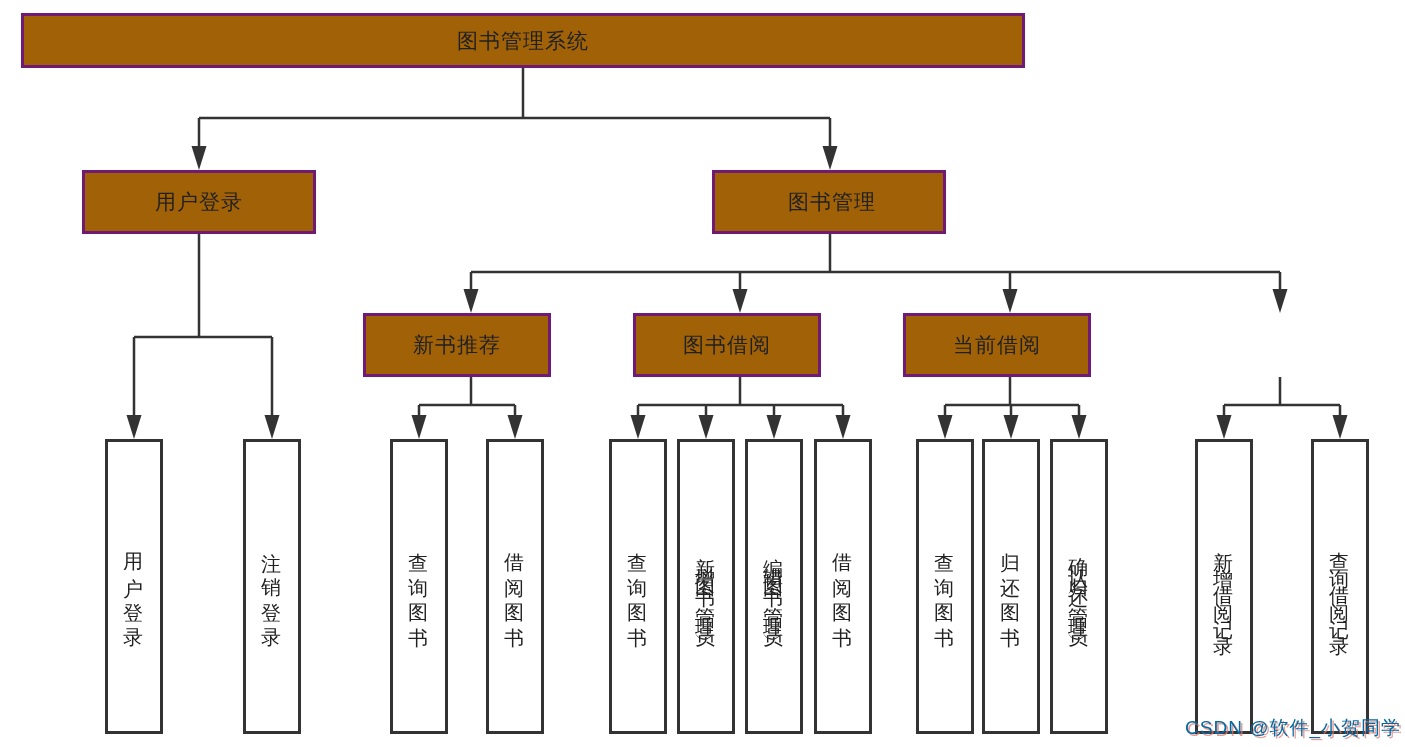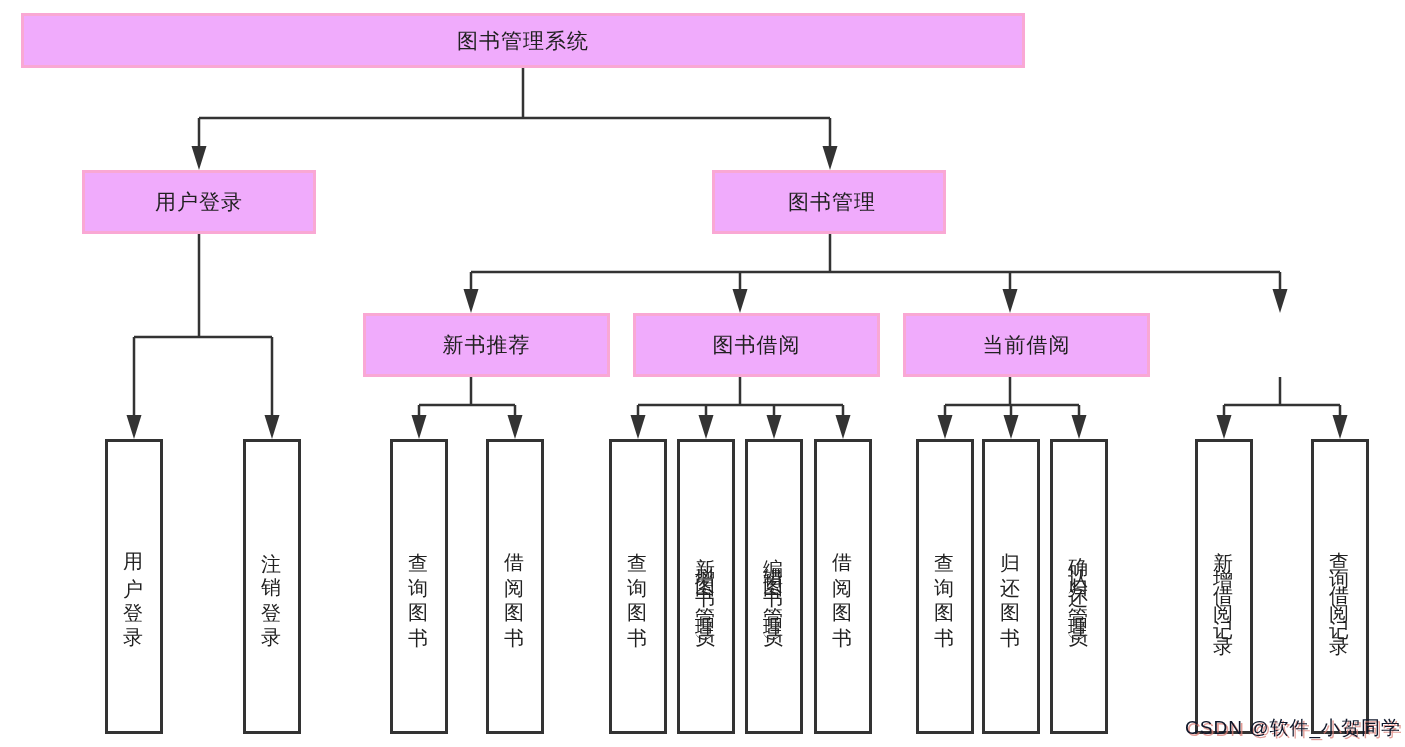--- a/index.html
+++ b/index.html
@@ -16,33 +16,33 @@
   }
   .connectors {
     position: absolute;
     left: 0; top: 0;
     width: 1405px; height: 747px;
     pointer-events: none;
   }
   .node {
     position: absolute;
     box-sizing: border-box;
-    border: 3px solid #f9a8d4;
-    background: #f0abfc;
+    border: 3px solid #701a75;
+    background: #a16207;
     display: flex;
     align-items: center;
     justify-content: center;
     color: #212121;
   }
   .node.h-label { font-size: 21px; letter-spacing: 1px; }
   .root-box   { left: 21px;  top: 13px;  width: 1004px; height: 55px; }
   .lvl2-box   { height: 64px; width: 234px; top: 170px; }
   .lvl2-a     { left: 82px;  }
   .lvl2-b     { left: 712px; padding-left: 6px; }
-  .lvl3-box   { height: 64px; width: 247px; top: 313px; }
+  .lvl3-box   { height: 64px; width: 188px; top: 313px; }
   .lvl3-a { left: 363px; }
   .lvl3-b { left: 633px; }
   .lvl3-c { left: 903px; }
   .lvl3-d { left: 1173px; }
   .leaf {
     position: absolute;
     box-sizing: border-box;
     border: 3px solid #333333;
     background: #ffffff;
     top: 439px;
@@ -70,21 +70,21 @@
   .leaf-9  { left: 916px;  }
   .leaf-10 { left: 982px;  }
   .leaf-11 { left: 1050px; }
   .leaf-12 { left: 1195px; }
   .leaf-13 { left: 1311px; }
   .watermark {
     position: absolute;
     right: 4px;
     bottom: 6px;
     font-size: 19px;
-    color: #0f172a;
+    color: #0369a1;
     text-shadow: 2px 2px 0 rgba(217, 125, 118, 0.75);
     letter-spacing: 1px;
     white-space: nowrap;
     margin-left: 12px;
   }
   svg .edge { stroke: #333333; stroke-width: 2.5; fill: none; }
   svg .head { fill: #333333; stroke: none; }
 </style>
 </head>
 <body>

